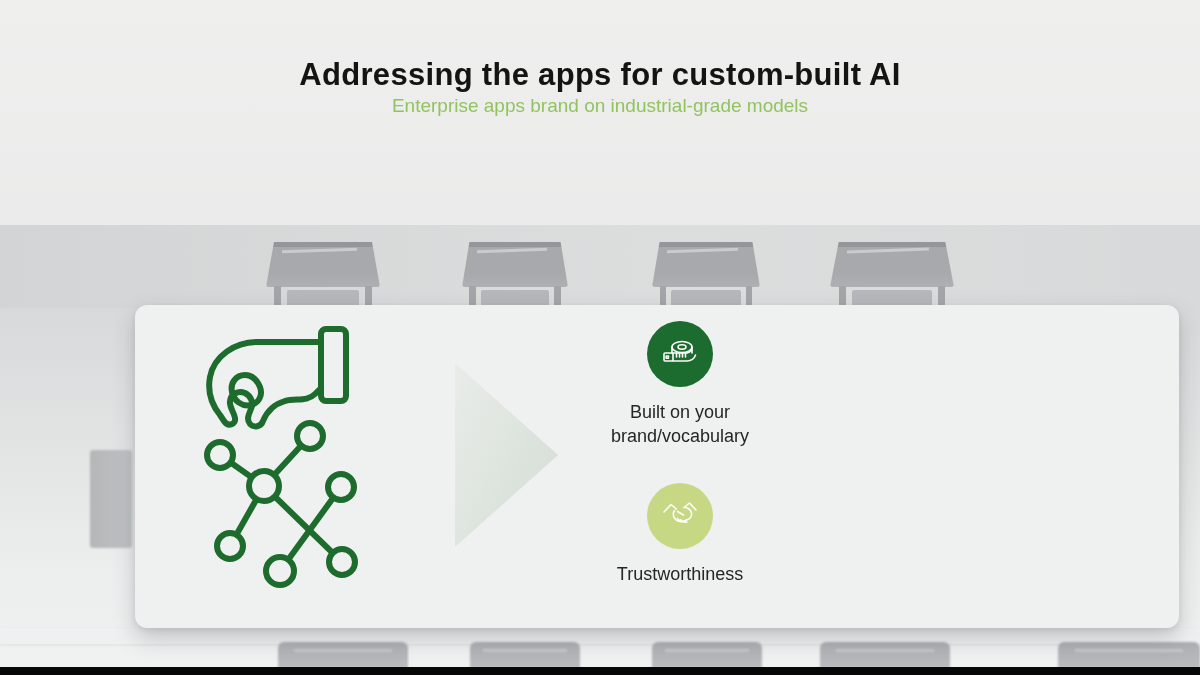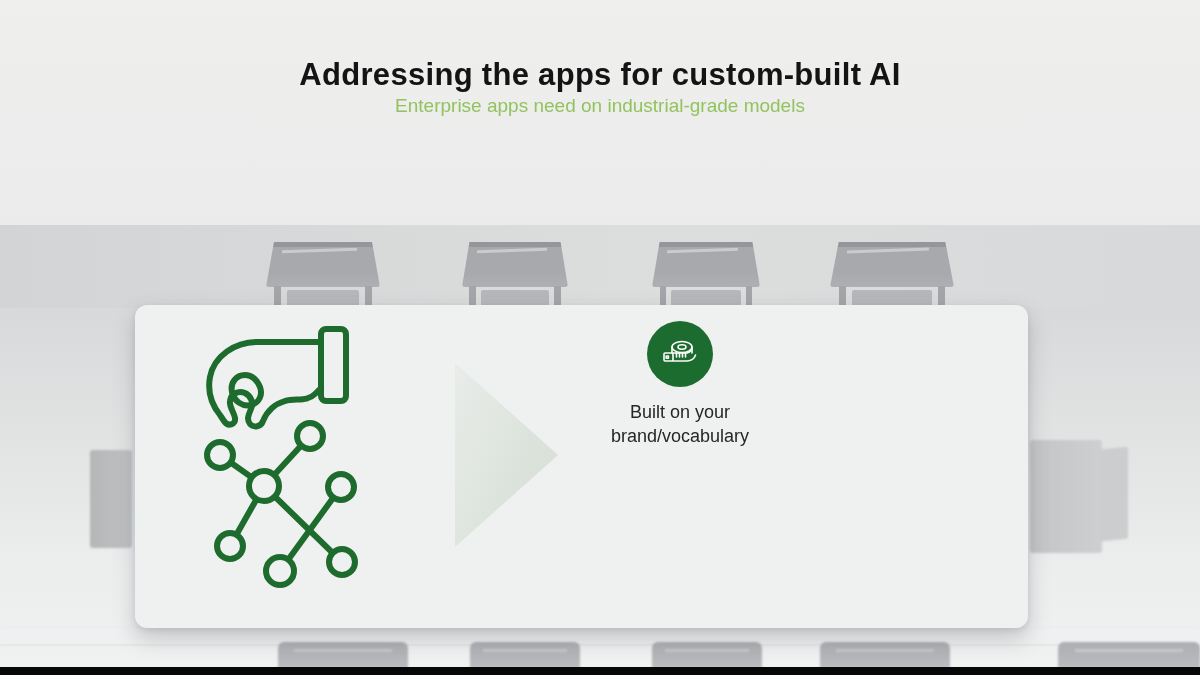--- a/index.html
+++ b/index.html
@@ -35,21 +35,21 @@
     background:linear-gradient(180deg,#acaeb1,#babcbf);border-radius:6px 6px 0 0;}
   .bchair:after{content:'';position:absolute;left:12%;top:25%;width:76%;height:3px;background:#c6c8ca;}
   .side-chair-left{position:absolute;left:90px;top:450px;width:42px;height:98px;
     background:linear-gradient(90deg,#b4b6b8,#c0c2c4);border-radius:3px;filter:blur(.9px);}
   .side-chair-right{position:absolute;left:1030px;top:440px;width:72px;height:113px;
     background:linear-gradient(90deg,#c3c5c6,#cdcfd0);border-radius:3px;filter:blur(1px);}
   .side-chair-right:after{content:'';position:absolute;right:-26px;top:8px;width:28px;height:92px;
     background:#cbcdce;transform:skewY(-6deg);border-radius:2px;}
   .letterbox-bar{position:absolute;left:0;top:667px;width:1200px;height:8px;background:#070707;}
   
-  .card{position:absolute;left:135px;top:305px;width:893px;height:323px;
+  .card{position:absolute;left:135px;top:305px;width:1044px;height:323px;
     background:#eff0f0;border-radius:12px;
     box-shadow:0 10px 22px rgba(75,80,86,.28),0 2px 6px rgba(0,0,0,.08);}
   .illustration{position:absolute;left:58px;top:10px;width:182px;height:304px;}
   .flow-arrow{position:absolute;left:320px;top:58px;width:103px;height:184px;
     background:linear-gradient(115deg,#e9ece9 0%,#dfe5df 45%,#d3ddd3 100%);
     clip-path:polygon(0 0,100% 50%,0 100%);}
   .feature{position:absolute;width:230px;display:flex;flex-direction:column;align-items:center;}
   .circ{width:66px;height:66px;border-radius:50%;display:flex;align-items:center;justify-content:center;}
   .circ svg{width:40px;height:40px;}
   .feature-label{margin-top:13px;font-size:18px;line-height:1.35;color:#262626;
@@ -96,21 +96,21 @@
   <div class="table-edge"></div>
 
   <div class="bchair" style="left:278px;width:130px;"></div>
   <div class="bchair" style="left:470px;width:110px;"></div>
   <div class="bchair" style="left:652px;width:110px;"></div>
   <div class="bchair" style="left:820px;width:130px;"></div>
   <div class="bchair" style="left:1058px;width:142px;"></div>
 
   <div class="top-band"></div>
   <div class="title">Addressing the apps for custom-built AI</div>
-  <div class="subtitle">Enterprise apps need on industrial-grade models</div>
+  <div class="subtitle">Enterprise apps brand on industrial-grade models</div>
 
   <div class="card">
 
     <svg class="illustration" viewBox="0 0 182 304">
       <rect class="ill-stroke" x="128" y="14" width="25" height="72" rx="5"></rect>
       <path class="ill-stroke" d="M128 27 L64 27 C42 27 21 41 17 62 C14 78 19 90 27 100 L31 106
            C35 112 43 110 42 103 C41 97 36 92 37 86 C38 79 45 75 52 78
            C58 81 61 88 58 94 C56 99 53 104 57 109 C61 113 68 112 70 106
            C74 96 82 89 92 86 C103 83 114 87 122 79 L128 73"></path>
       <path class="ill-stroke" d="M52 60 C43 60 37 68 39 77 C41 86 49 92 58 90 C66 88 70 80 67 72 C64 65 59 60 52 60 Z"></path>
@@ -147,19 +147,36 @@
             <rect x="6.2" y="22" width="2.2" height="2.2"></rect>
             <path d="M16.5 19 v4 M19.5 19 v4 M22.5 19 v4 M25.5 19 v4"></path>
           </g>
         </svg>
       </div>
       <div class="feature-label">Built on your
 brand/vocabulary</div>
     </div>
 
 
+    <div class="feature" style="left:430px;top:178px;">
+      <div class="circ" style="background: rgb(198, 216, 132);">
+        <svg viewBox="0 0 40 40">
+          <g class="icon-stroke">
+            <path d="M4 16 L11 8.5 L16.5 13"></path>
+            <path d="M36 14 L29.5 7 L24 11.5"></path>
+            <path d="M14.5 14.5 C12.5 17.5 13 21.5 16 23.8 C19 26.2 23.5 26.3 26.5 24"></path>
+            <path d="M24.5 11.5 C28 11.5 31 14 31.5 17 C32 20 30 23 26.5 24"></path>
+            <path d="M17.5 15.5 L23.5 19"></path>
+            <path d="M17.5 22.5 q1.3 2.6 3.4 1.7"></path>
+            <path d="M20.8 24 q1.3 2.4 3.2 1.5"></path>
+            <path d="M24 24.8 q1.2 2 2.9 1.2"></path>
+          </g>
+        </svg>
+      </div>
+      <div class="feature-label">Trustworthiness</div>
+    </div>
 
 
   </div>
 
   <div class="letterbox-bar"></div>
 
 </div>
 
 </body></html>

